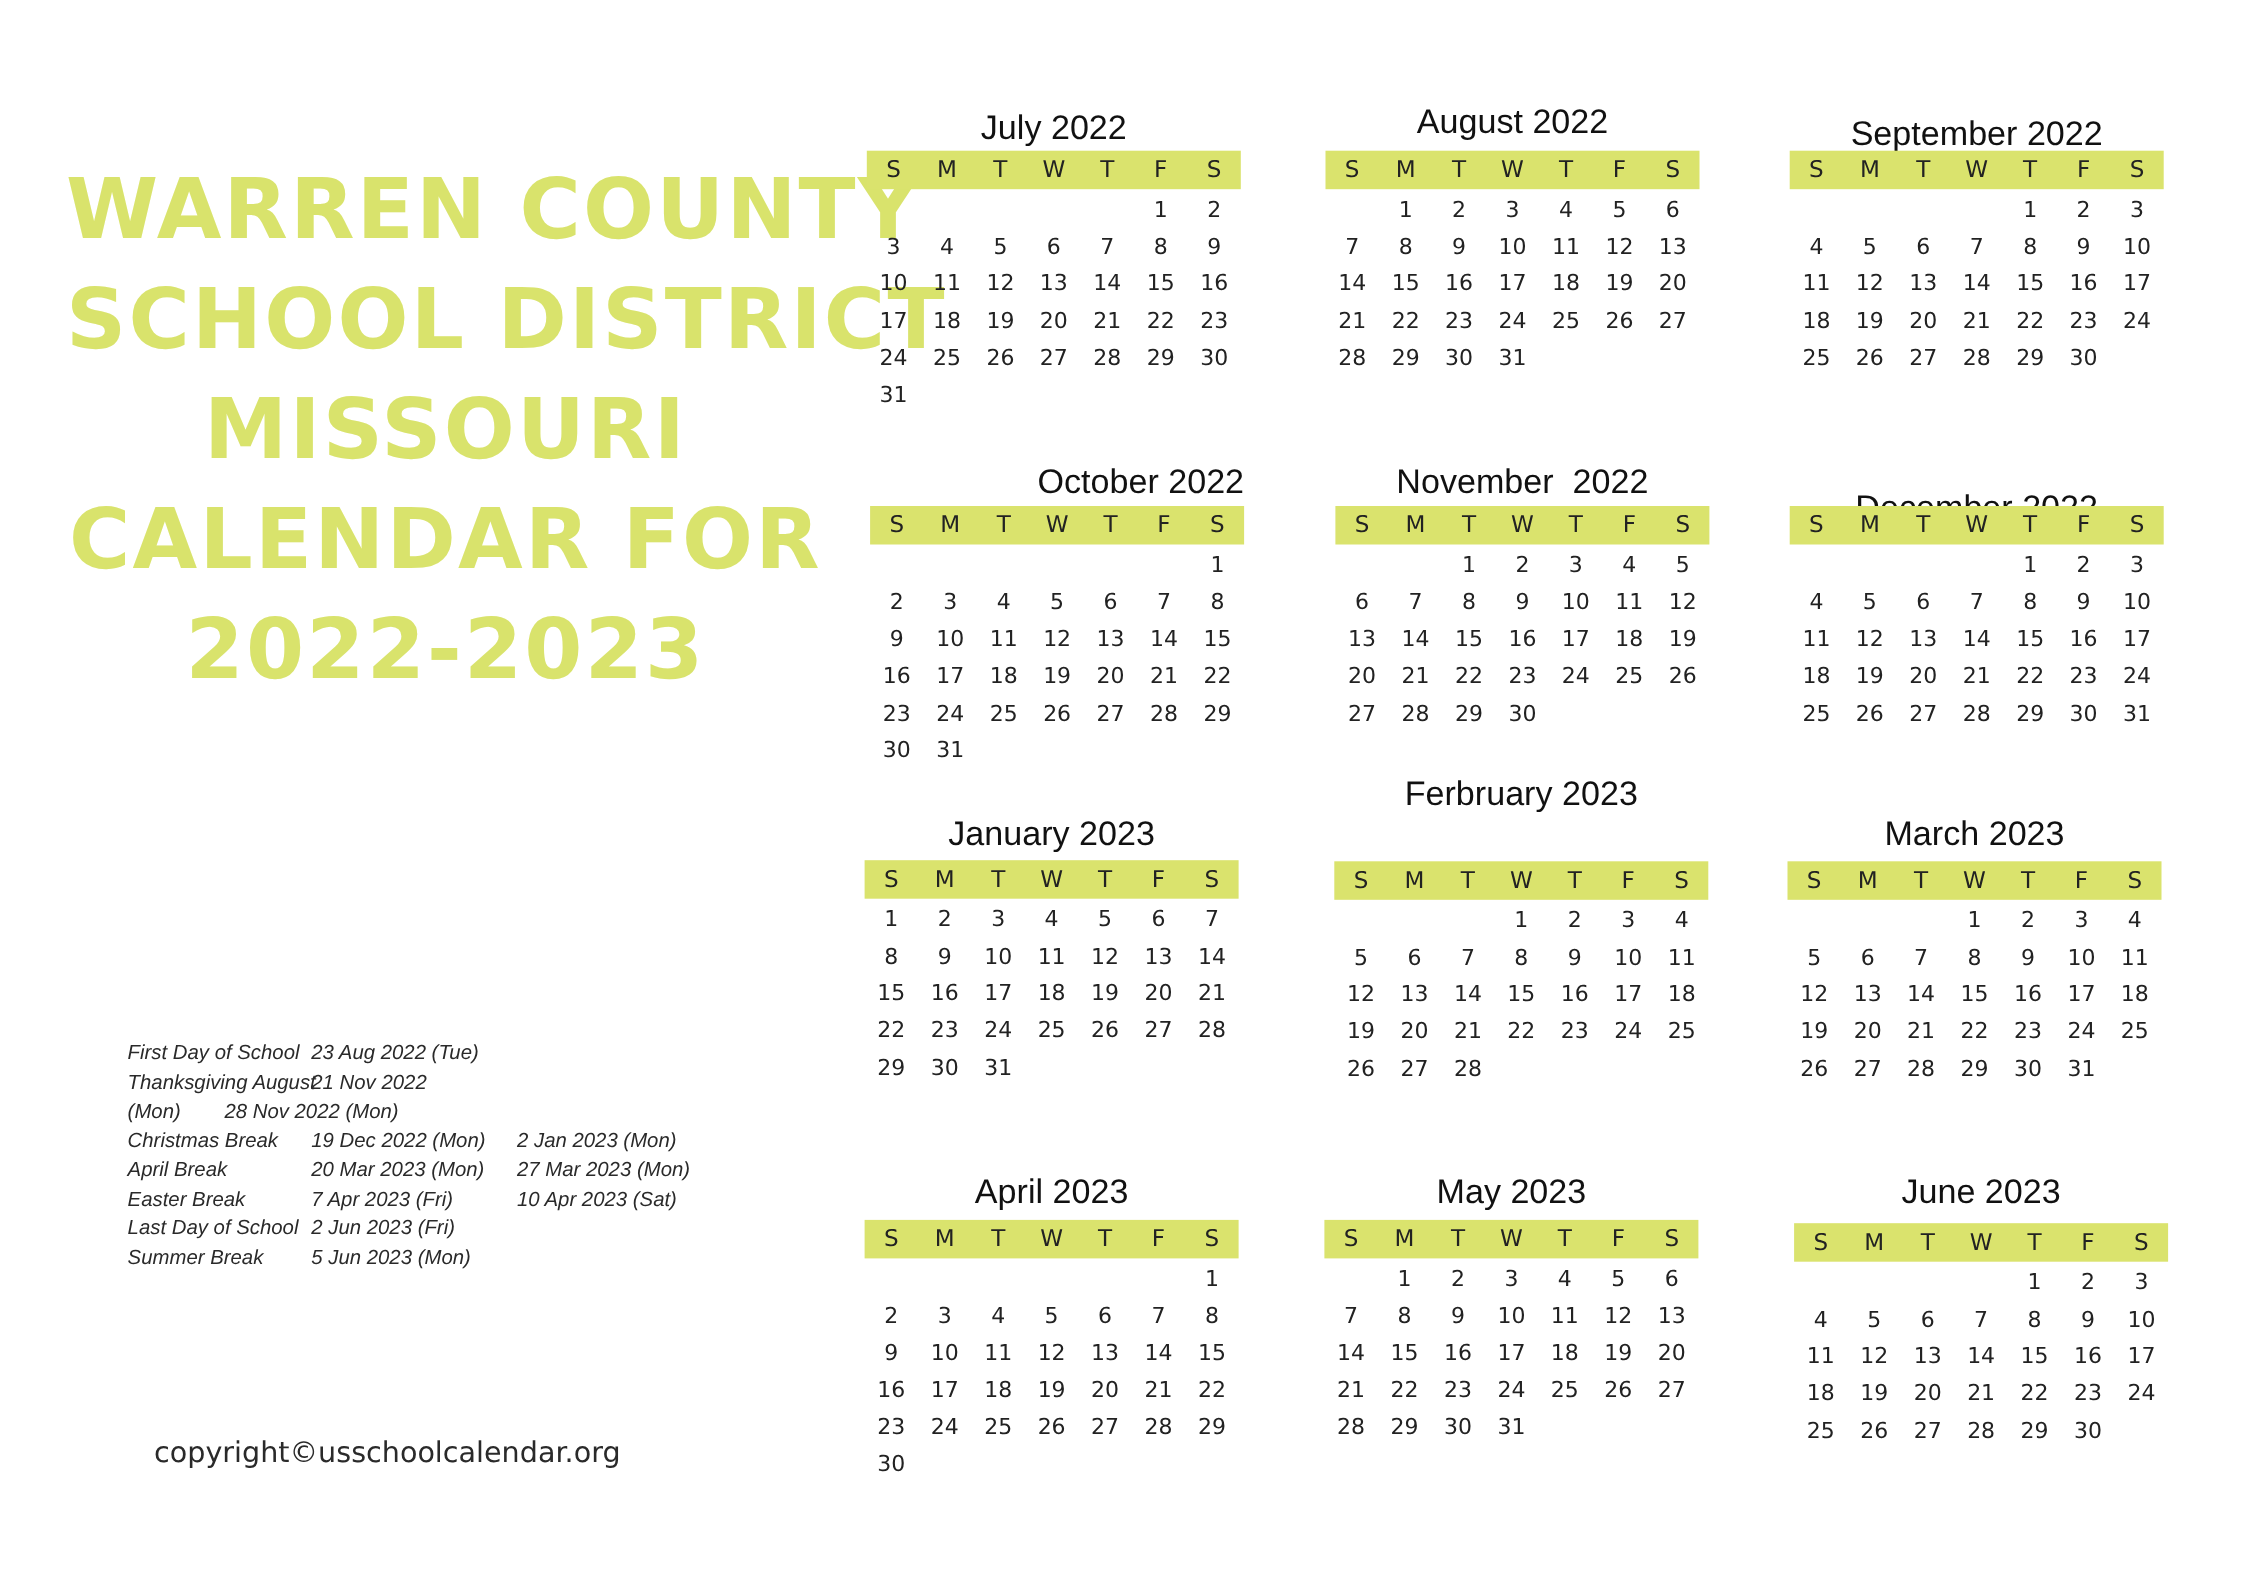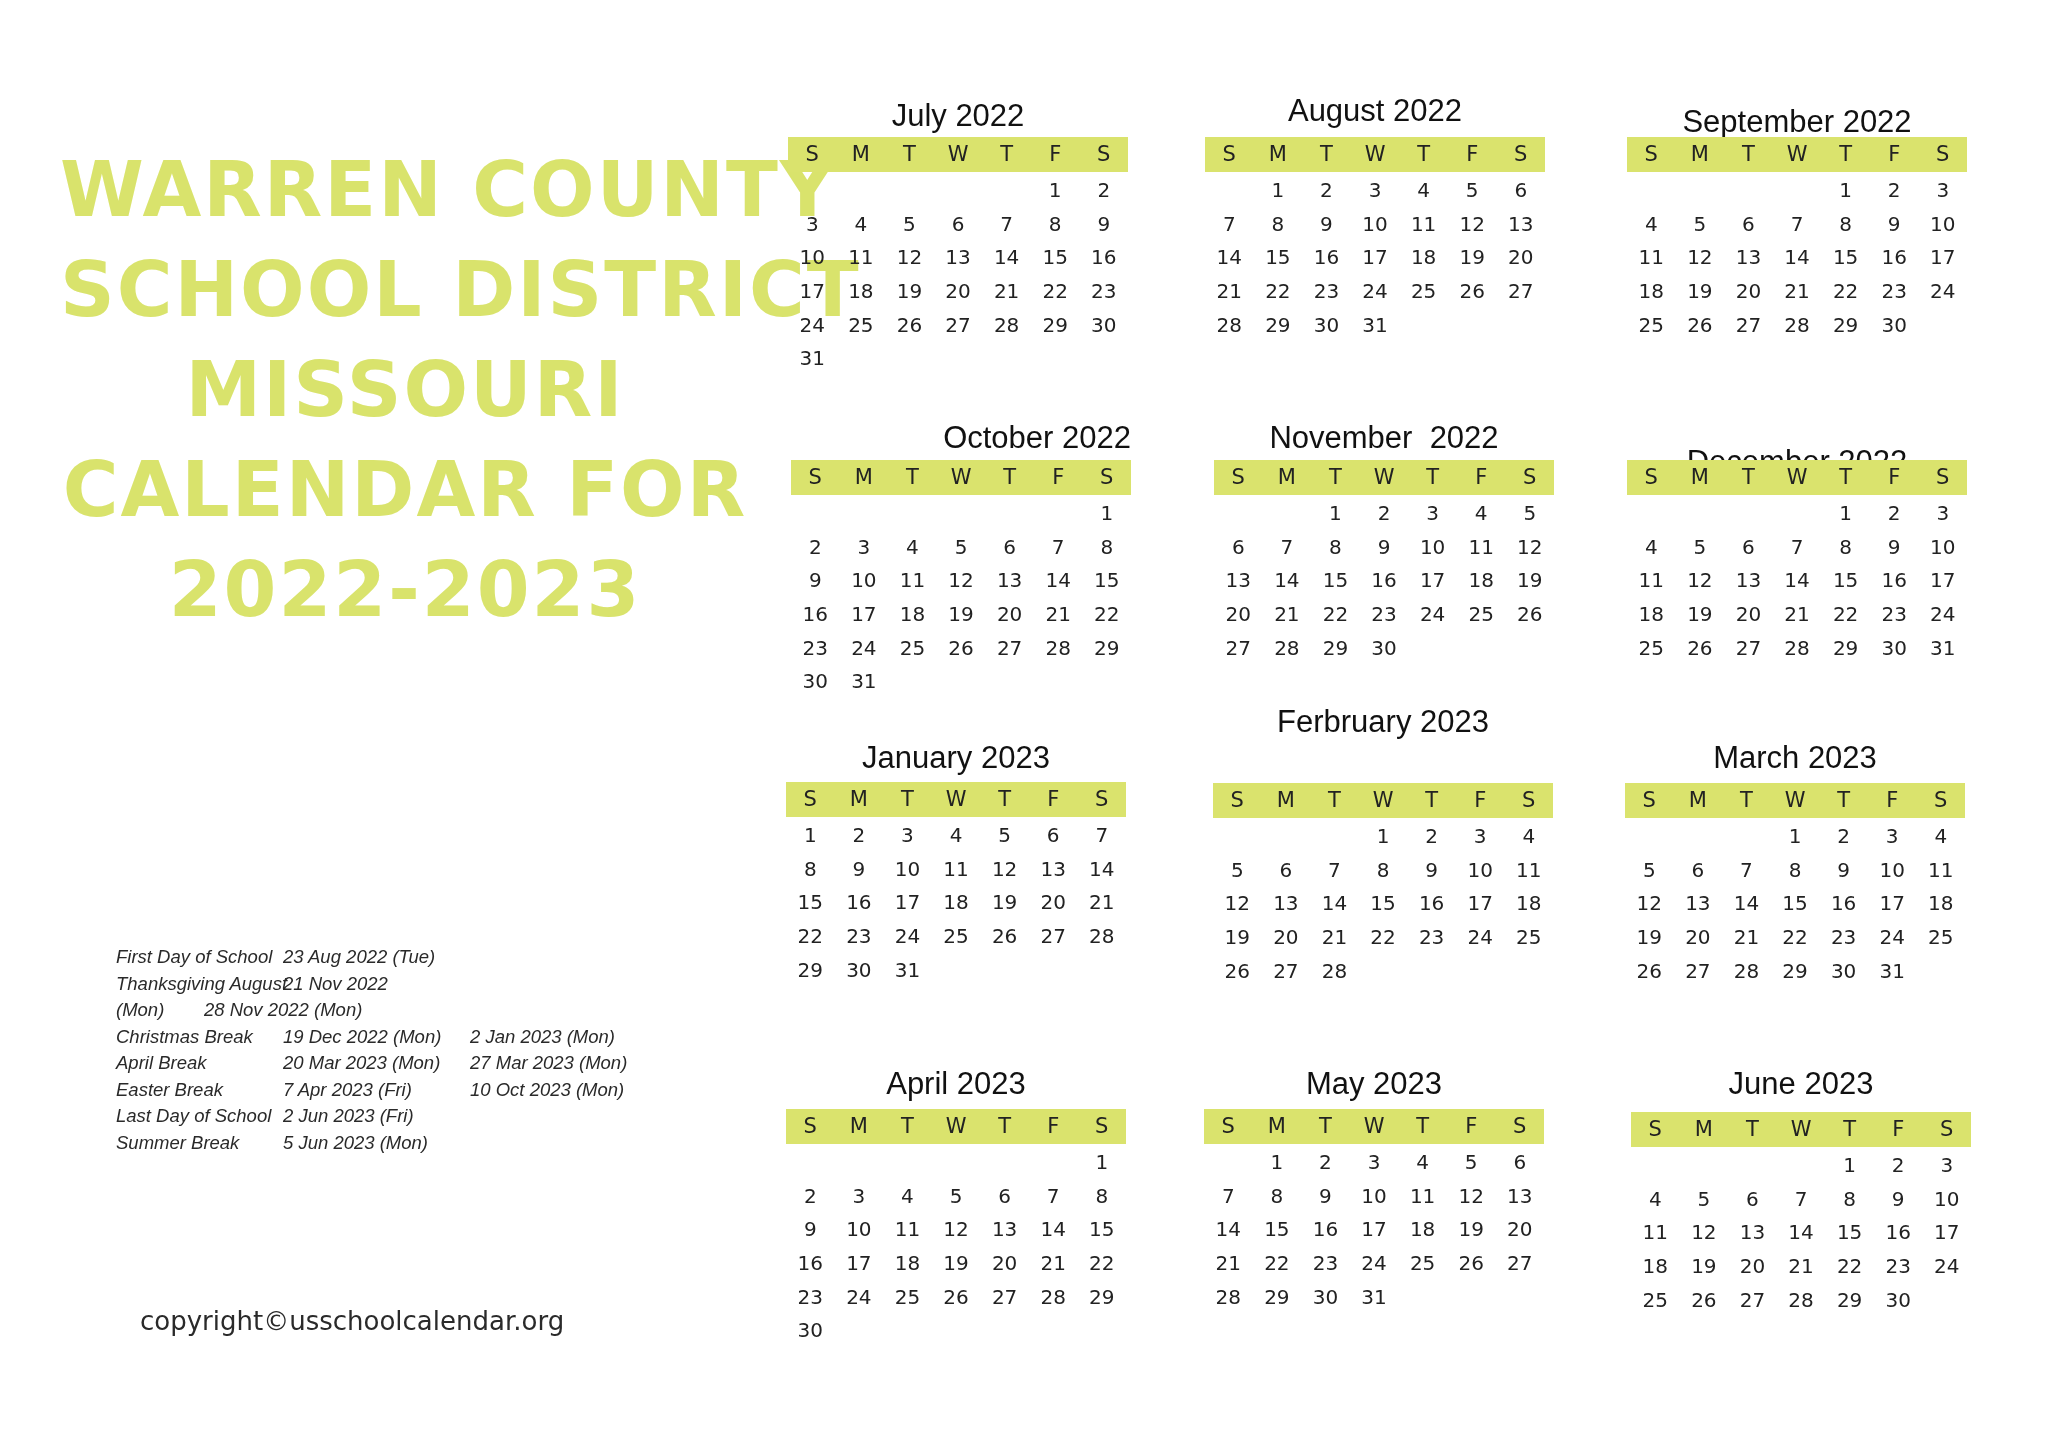--- a/index.html
+++ b/index.html
@@ -66,21 +66,21 @@
       <span class="legend-c2">2 Jan 2023 (Mon)</span>
     </div>
     <div class="legend-row">
       <span class="legend-label">April Break</span>
       <span class="legend-c1">20 Mar 2023 (Mon)</span>
       <span class="legend-c2">27 Mar 2023 (Mon)</span>
     </div>
     <div class="legend-row">
       <span class="legend-label">Easter Break</span>
       <span class="legend-c1">7 Apr 2023 (Fri)</span>
-      <span class="legend-c2">10 Oct 2023 (Mon)</span>
+      <span class="legend-c2">10 Apr 2023 (Sat)</span>
     </div>
     <div class="legend-row">
       <span class="legend-label">Last Day of School</span>
       <span class="legend-c1">2 Jun 2023 (Fri)</span>
       <span class="legend-c2"></span>
     </div>
     <div class="legend-row">
       <span class="legend-label">Summer Break</span>
       <span class="legend-c1">5 Jun 2023 (Mon)</span>
       <span class="legend-c2"></span>

